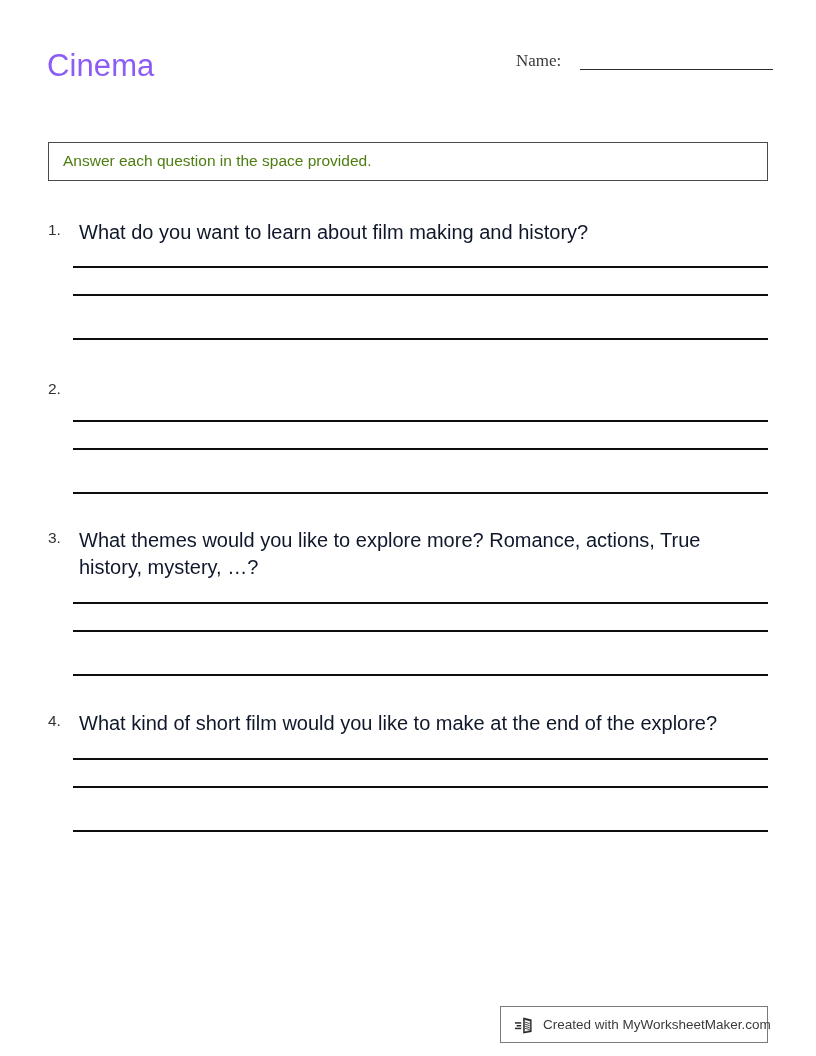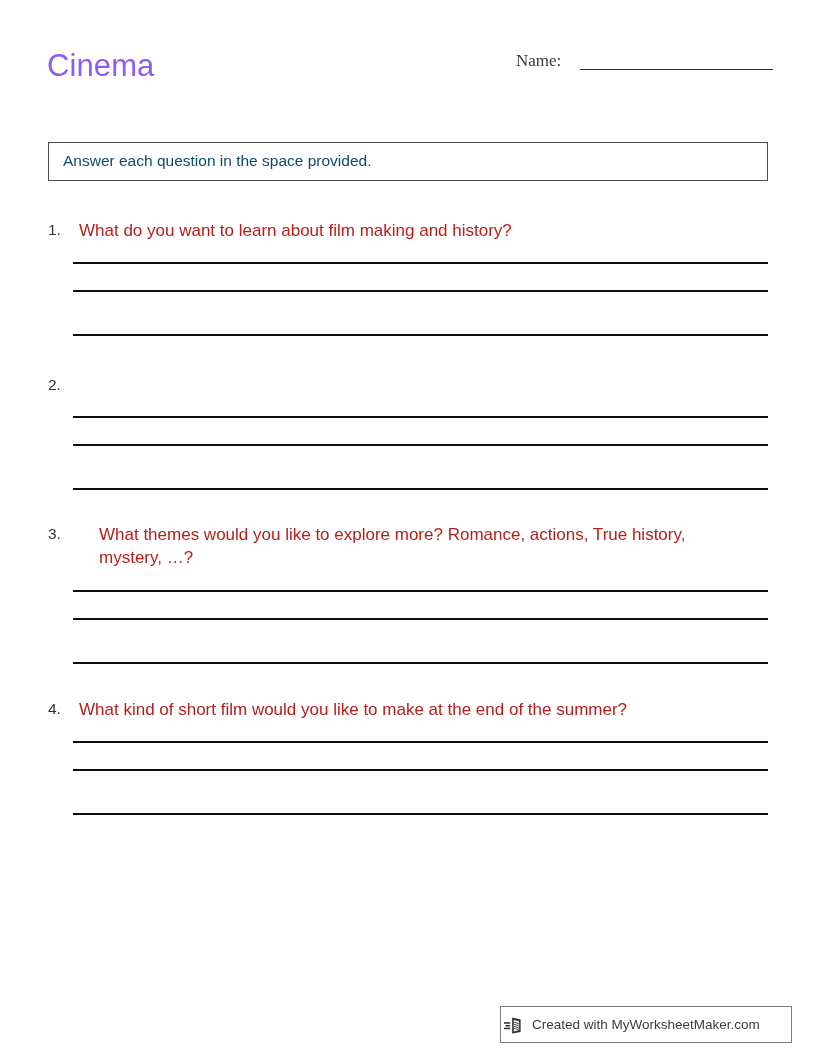--- a/index.html
+++ b/index.html
@@ -65,21 +65,21 @@
     width: 720px;
     height: 39px;
     border: 1.3px solid #4a4a4a;
     box-sizing: border-box;
     display: flex;
     align-items: center;
   }
   .instruction-text {
     padding-left: 14px;
     font-size: 15.5px;
-    color: #0c4a6e;
+    color: #4d7c0f;
     line-height: 1.2;
     white-space: nowrap;
   }
 
   
   .questions {
     position: absolute;
     left: 0;
     top: 219px;
     width: 816px;
@@ -97,22 +97,22 @@
   .question-number {
     width: 31px;
     flex: 0 0 31px;
     font-size: 15.5px;
     color: #333333;
     line-height: 1.37;
   }
   .question-text {
     flex: 1 1 auto;
     max-width: 660px;
-    font-size: 17px;
-    color: #b91c1c;
+    font-size: 20px;
+    color: #0f172a;
     line-height: 1.37;
   }
 
   .answer-lines {
     position: relative;
     margin-left: 73px;
     width: 695px;
   }
   .answer-line {
     width: 695px;
@@ -120,28 +120,28 @@
     border-bottom: 2.1px solid #0d0d0d;
   }
   .answer-line.gap-sm { margin-top: 26px; }
   .answer-line.gap-lg { margin-top: 42px; }
 
   
   .footer-badge {
     position: absolute;
     left: 500px;
     top: 1006px;
-    width: 292px;
+    width: 268px;
     height: 37px;
     border: 1.1px solid #7a7a7a;
     box-sizing: border-box;
     background: #ffffff;
     display: flex;
     align-items: center;
-    padding-left: 2px;
+    padding-left: 13px;
   }
   .footer-logo {
     width: 22px;
     height: 22px;
     flex: 0 0 22px;
     position: relative;
     margin-right: 7px;
   }
   .footer-text {
     font-size: 13.5px;
@@ -187,33 +187,33 @@
       <div class="answer-lines" style="margin-top:20px;">
         <div class="answer-line"></div>
         <div class="answer-line gap-sm"></div>
         <div class="answer-line gap-lg"></div>
       </div>
     </div>
 
     <div class="question-block" style="margin-top:33px;">
       <div class="question-row">
         <span class="question-number">3.</span>
-        <span class="question-text" style="max-width:630px;margin-left:20px;">What themes would you like to explore more? Romance, actions, True history, mystery, …?</span>
+        <span class="question-text" style="max-width:630px;">What themes would you like to explore more? Romance, actions, True history, mystery, …?</span>
       </div>
       <div class="answer-lines" style="margin-top:21px;">
         <div class="answer-line"></div>
         <div class="answer-line gap-sm"></div>
         <div class="answer-line gap-lg"></div>
       </div>
     </div>
 
     <div class="question-block" style="margin-top:34px;">
       <div class="question-row">
         <span class="question-number">4.</span>
-        <span class="question-text">What kind of short film would you like to make at the end of the summer?</span>
+        <span class="question-text">What kind of short film would you like to make at the end of the explore?</span>
       </div>
       <div class="answer-lines" style="margin-top:20px;">
         <div class="answer-line"></div>
         <div class="answer-line gap-sm"></div>
         <div class="answer-line gap-lg"></div>
       </div>
     </div>
 
   </div>
 

